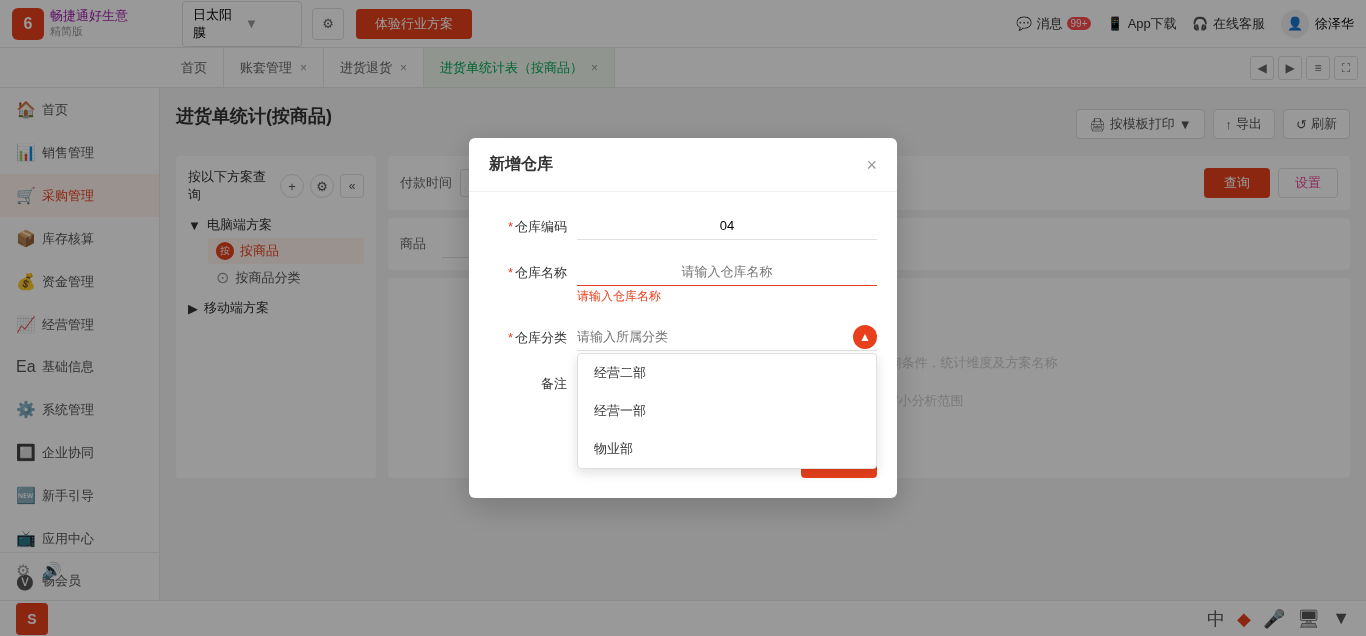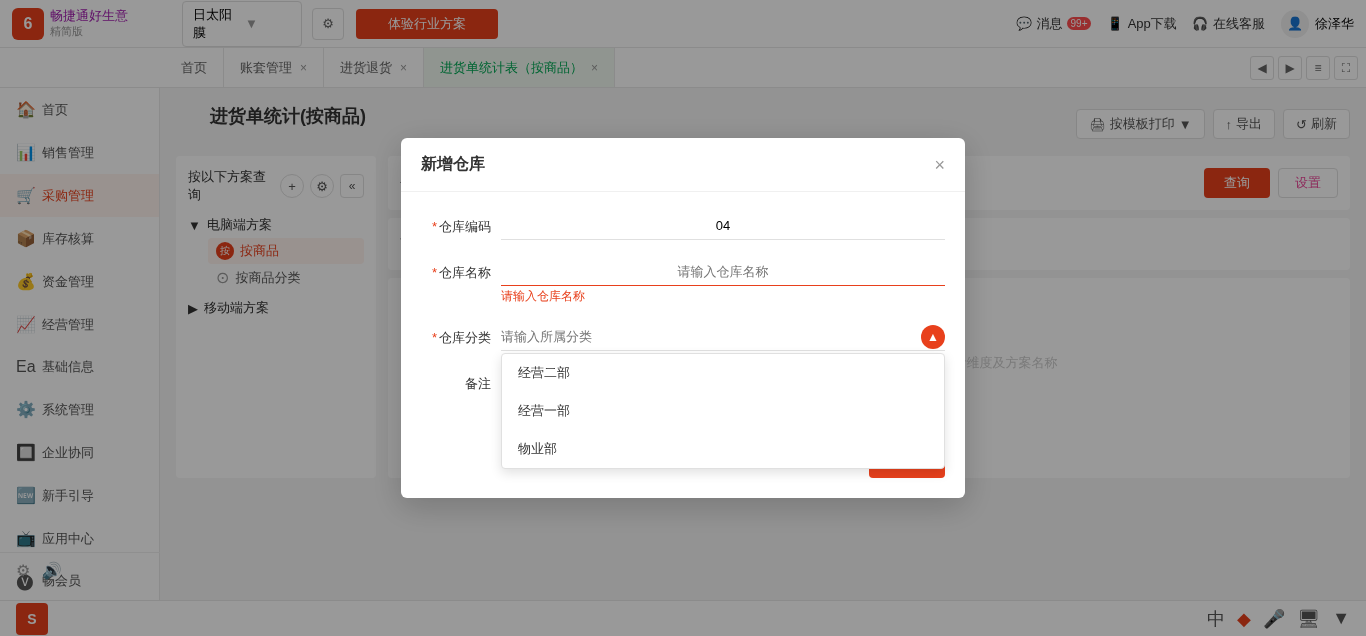--- a/index.html
+++ b/index.html
@@ -57,21 +57,21 @@
       display: flex; align-items: center; justify-content: center;
       margin-left: 10px;
       cursor: pointer;
       color: #666;
     }
     .trial-btn {
       background: #e8401c;
       color: white;
       border: none;
       border-radius: 4px;
-      padding: 6px 32px;
+      padding: 6px 19px;
       margin-left: 12px;
       cursor: pointer;
       font-size: 13px;
     }
     .header-right {
       margin-left: auto;
       display: flex;
       align-items: center;
       gap: 16px;
     }
@@ -189,21 +189,20 @@
       overflow: auto;
       padding: 16px;
       background: #f5f5f5;
       position: relative;
     }
     .page-title {
       font-size: 18px;
       font-weight: bold;
       color: #333;
       margin-bottom: 16px;
-      margin-left: 34px;
     }
     .toolbar-btn {
       display: flex;
       align-items: center;
       gap: 4px;
       padding: 5px 12px;
       border: 1px solid #e0e0e0;
       border-radius: 4px;
       background: #fff;
       cursor: pointer;
@@ -272,21 +271,21 @@
       z-index: 100;
       display: flex;
       align-items: center;
       justify-content: center;
     }
 
     
     .dialog {
       background: #fff;
       border-radius: 6px;
-      width: 564px;
+      width: 428px;
       box-shadow: 0 8px 32px rgba(0,0,0,0.2);
       position: relative;
     }
     .dialog-header {
       padding: 16px 20px;
       border-bottom: 1px solid #f0f0f0;
       display: flex;
       align-items: center;
       justify-content: space-between;
     }
@@ -296,20 +295,21 @@
       color: #333;
     }
     .dialog-close {
       cursor: pointer;
       color: #999;
       font-size: 18px;
       line-height: 1;
     }
     .dialog-body {
       padding: 20px 20px 10px;
+      margin-left: 8px;
     }
     .form-row {
       display: flex;
       align-items: flex-start;
       margin-bottom: 18px;
     }
     .form-label {
       width: 80px;
       text-align: right;
       padding-right: 10px;

